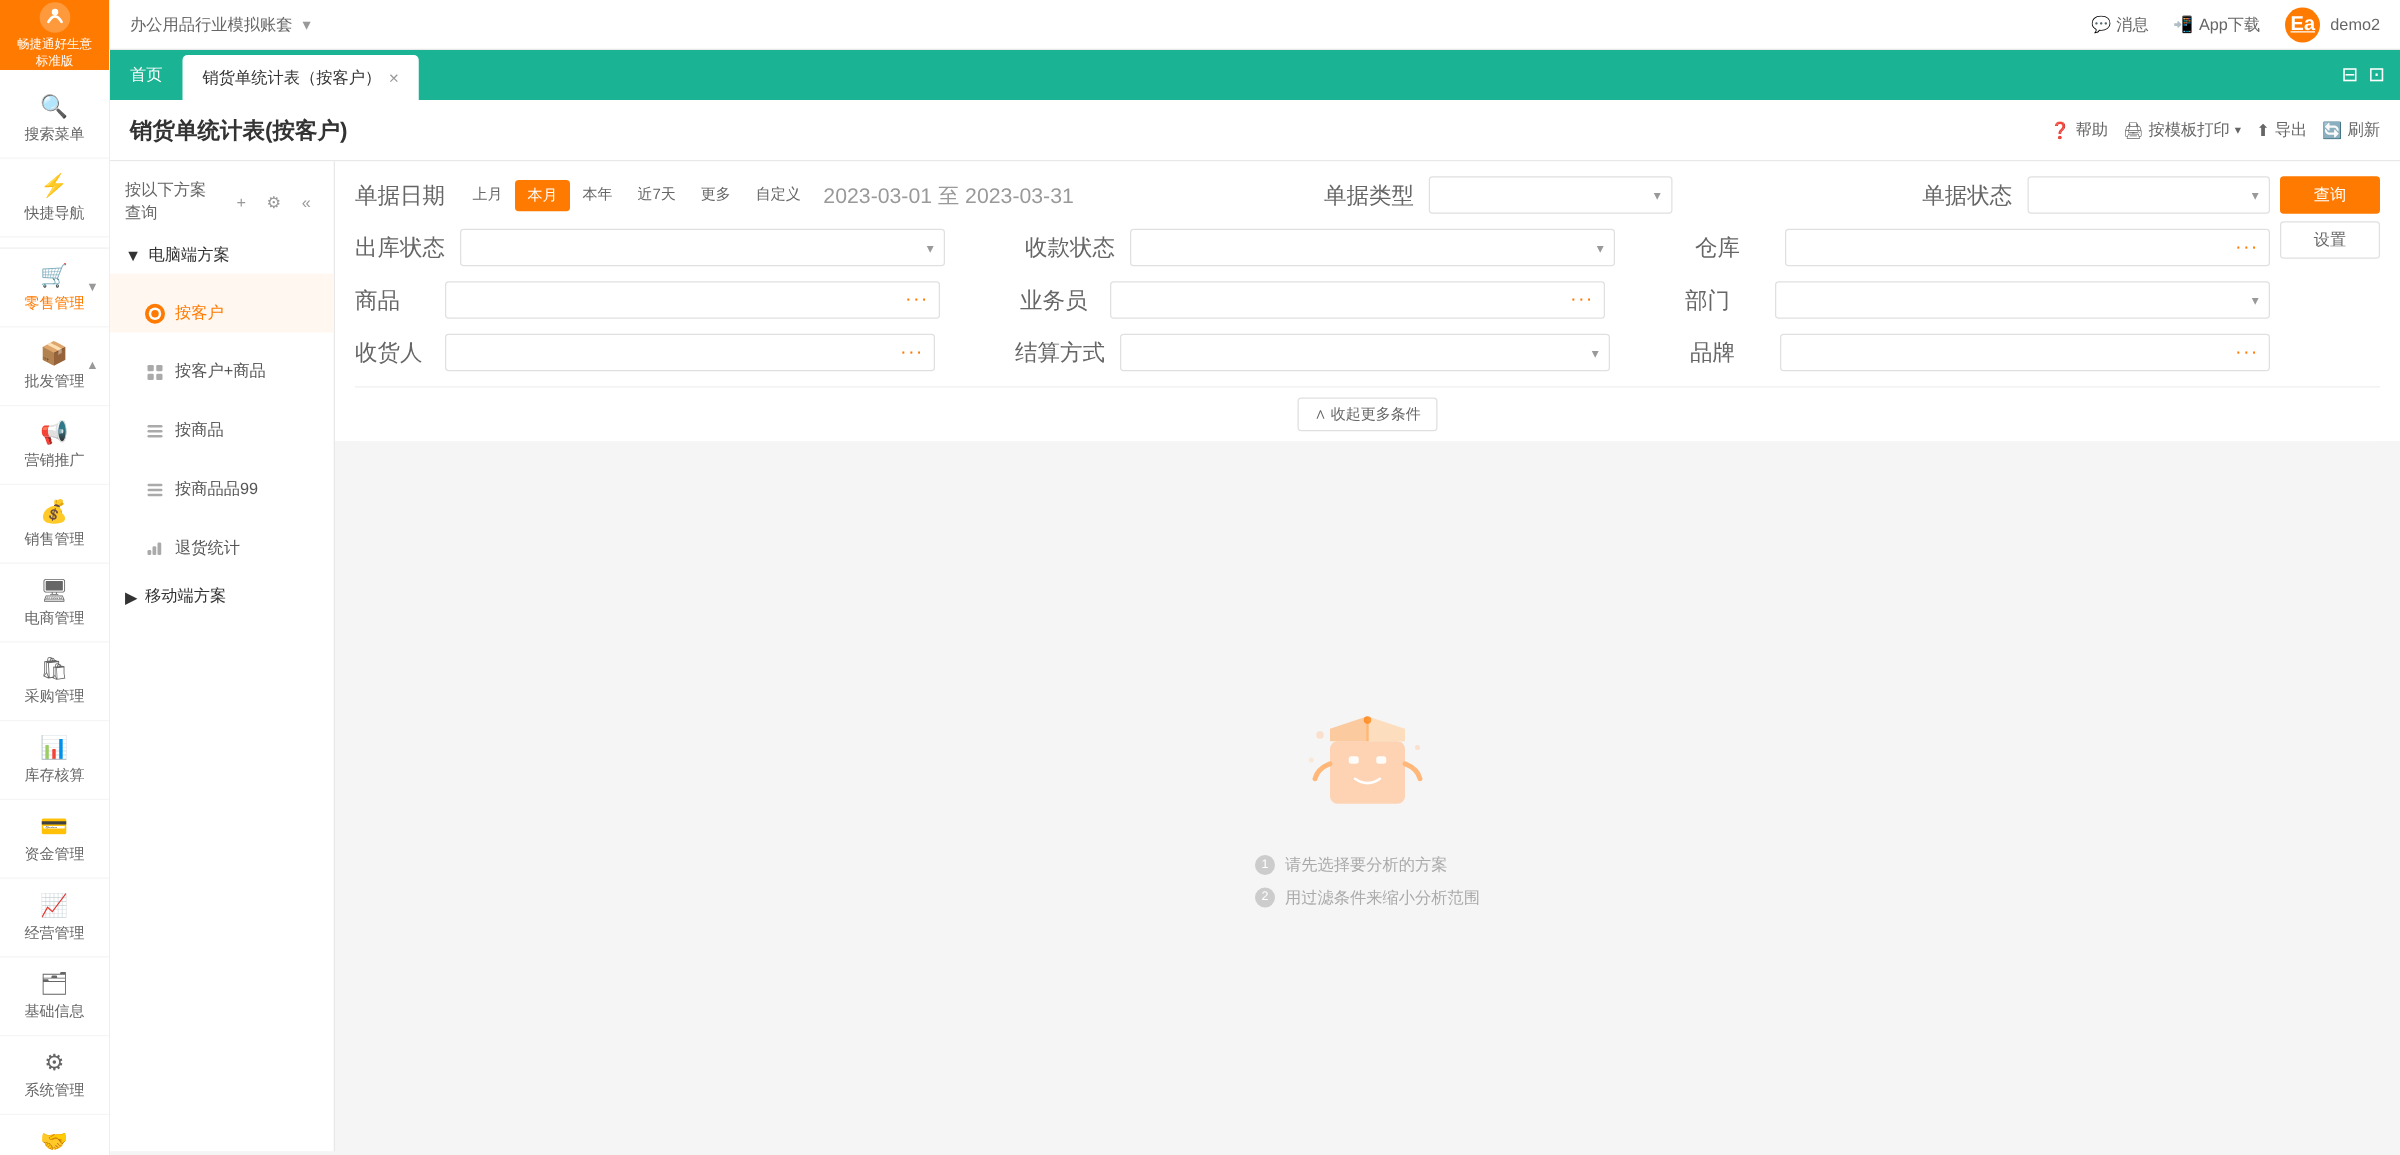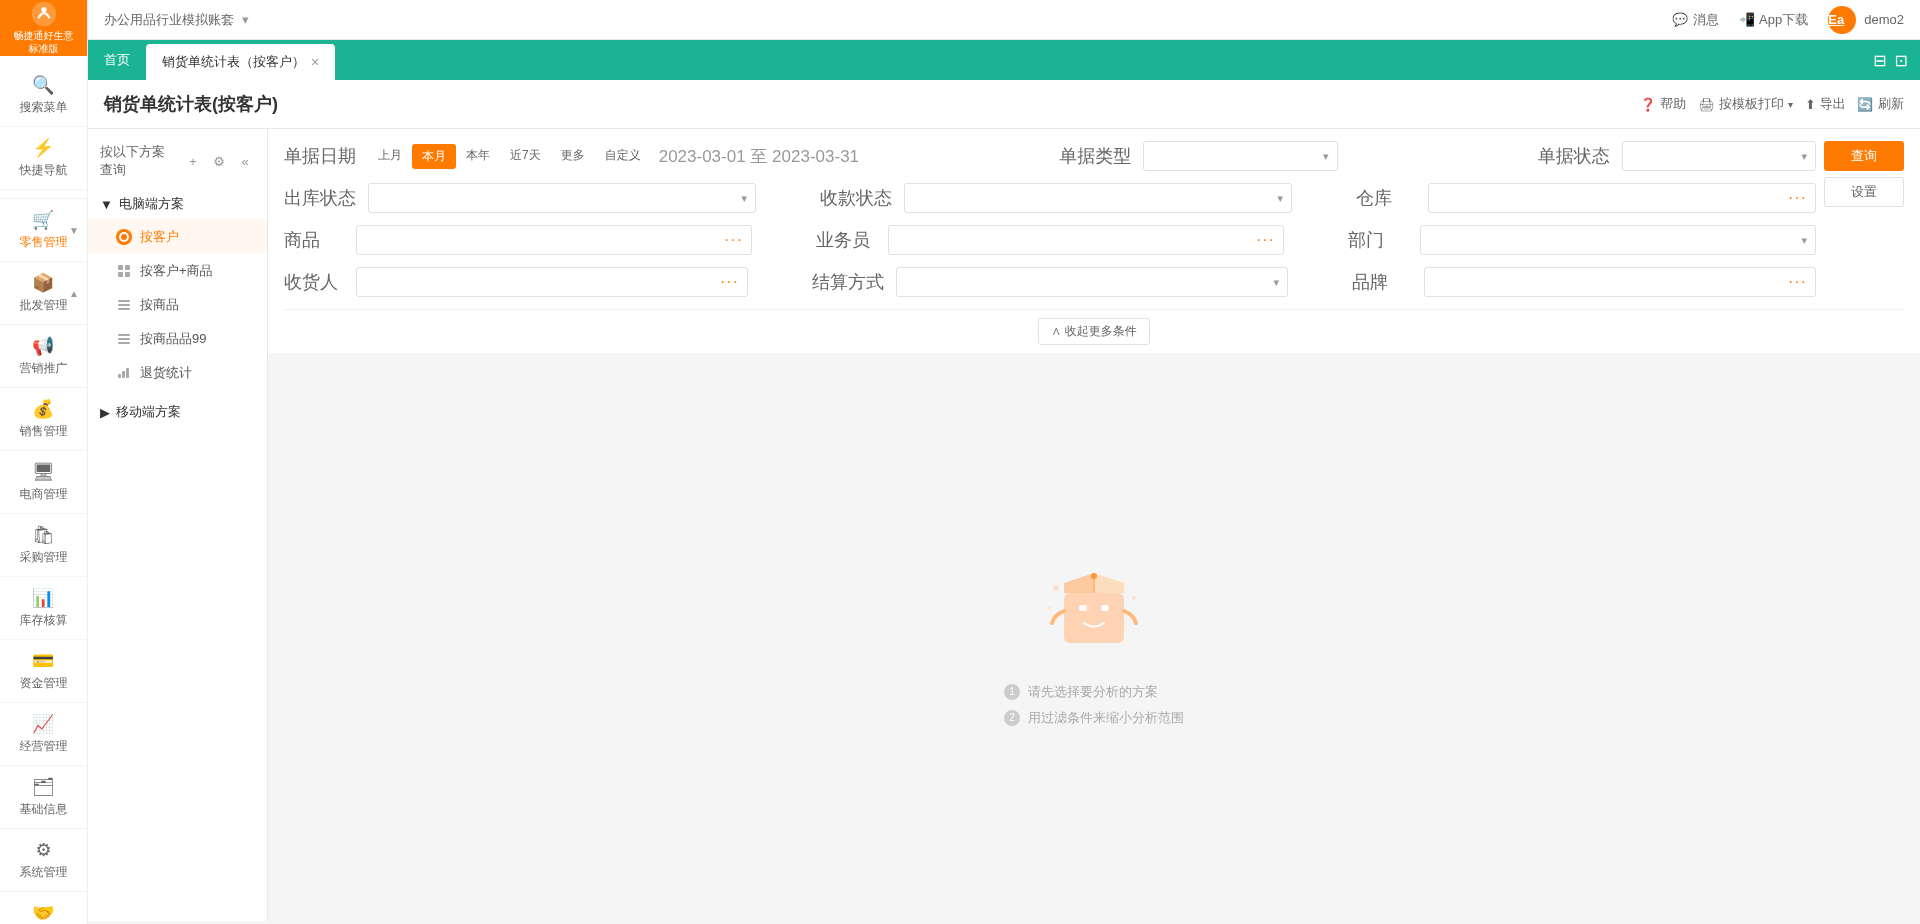--- a/index.html
+++ b/index.html
@@ -116,22 +116,22 @@
       color: #666;
     }
     .avatar-circle {
       width: 28px;
       height: 28px;
       border-radius: 50%;
       background: #ff7a00;
       color: #fff;
       display: flex;
       align-items: center;
-      justify-content: flex-start;
-      font-size: 13px;
+      justify-content: center;
+      font-size: 16px;
       font-weight: bold;
       text-decoration: underline;
     }
 
     
     .tab-bar {
       height: 40px;
       background: #1ab394;
       display: flex;
       align-items: center;
@@ -259,22 +259,22 @@
       display: flex;
       align-items: center;
       padding: 6px 12px;
       font-size: 13px;
       color: #333;
       cursor: pointer;
       gap: 6px;
     }
     .scheme-item {
       display: flex;
-      align-items: center;
-      padding: 9px 12px 7px 28px;
+      align-items: flex-end;
+      padding: 22px 12px 7px 28px;
       font-size: 13px;
       color: #555;
       cursor: pointer;
       gap: 8px;
     }
     .scheme-item.active {
       color: #ff7a00;
       background: #fff7f0;
     }
     .scheme-item .item-icon {

